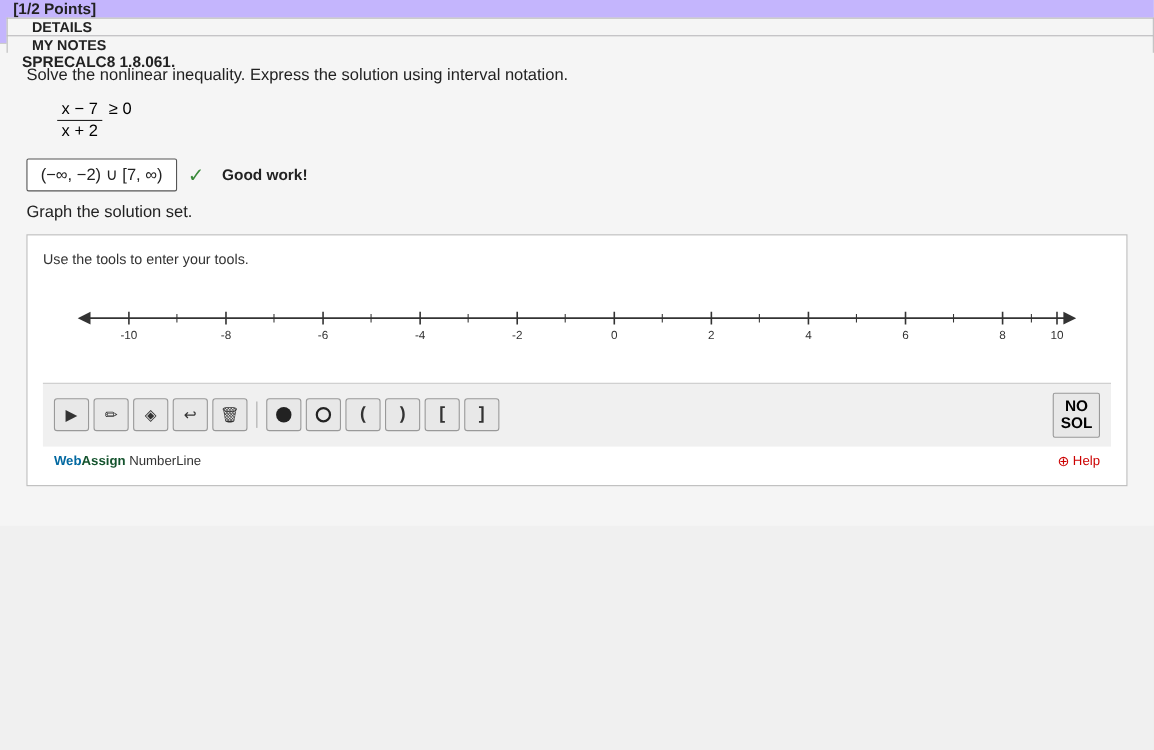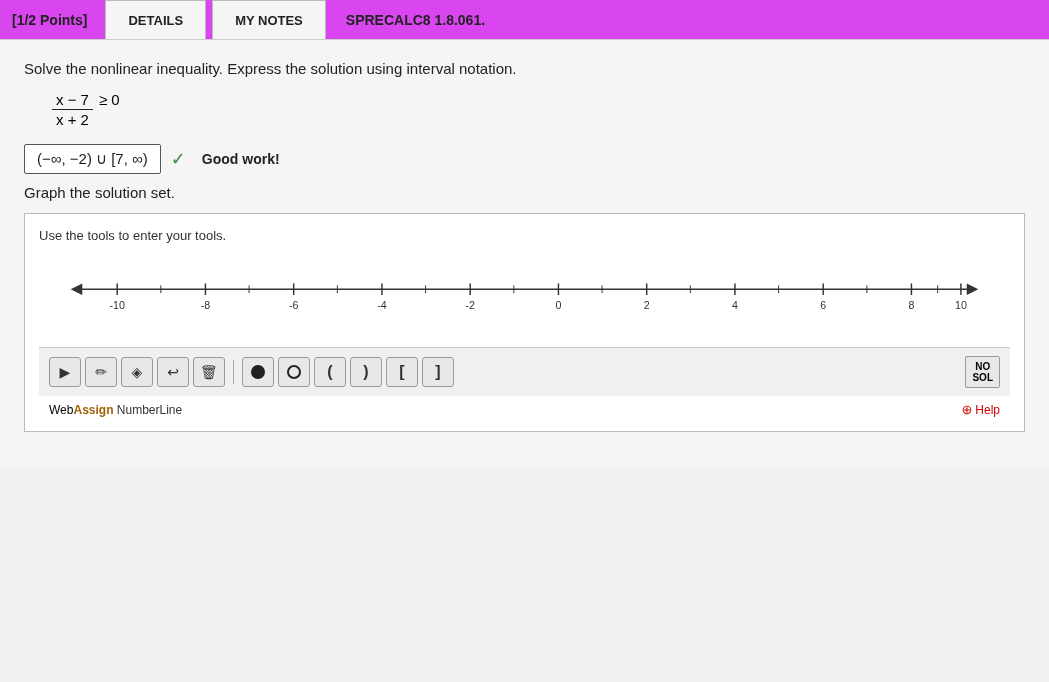--- a/index.html
+++ b/index.html
@@ -12,24 +12,25 @@
     .page-wrapper {
       background: #f0f0f0;
       width: 1049px;
       min-height: 682px;
       padding: 0;
     }
     
     .header-bar {
       display: flex;
       align-items: stretch;
-      background: #d946ef;
+      background: #c4b5fd;
       border-bottom: 1px solid #ccc;
       padding: 0;
       height: 40px;
+      flex-direction: column;
     }
     .header-points {
       display: flex;
       align-items: center;
       padding: 0 12px;
       font-size: 14px;
       font-weight: bold;
       color: #222;
     }
     .header-tab {
@@ -181,39 +182,39 @@
       border-radius: 50%;
       background: transparent;
       border: 2px solid #222;
       display: inline-block;
     }
     .no-sol-btn {
       margin-left: auto;
       border: 1px solid #999;
       background: #e8e8e8;
       padding: 4px 6px;
-      font-size: 10px;
+      font-size: 14px;
       font-weight: bold;
       cursor: pointer;
       border-radius: 2px;
       text-align: center;
       line-height: 1.1;
     }
     .webassign-footer {
       display: flex;
       justify-content: space-between;
       align-items: center;
       padding: 6px 10px 4px 10px;
     }
     .webassign-brand {
       font-size: 12px;
       color: #333;
     }
-    .webassign-brand span.web { font-weight: normal; color: #000000; }
-    .webassign-brand span.assign { font-weight: bold; color: #a16207; }
+    .webassign-brand span.web { font-weight: bold; color: #0369a1; }
+    .webassign-brand span.assign { font-weight: bold; color: #14532d; }
     .help-link {
       font-size: 12px;
       color: #c00;
       cursor: pointer;
       display: flex;
       align-items: center;
       gap: 3px;
     }
     
     .need-help-row {

